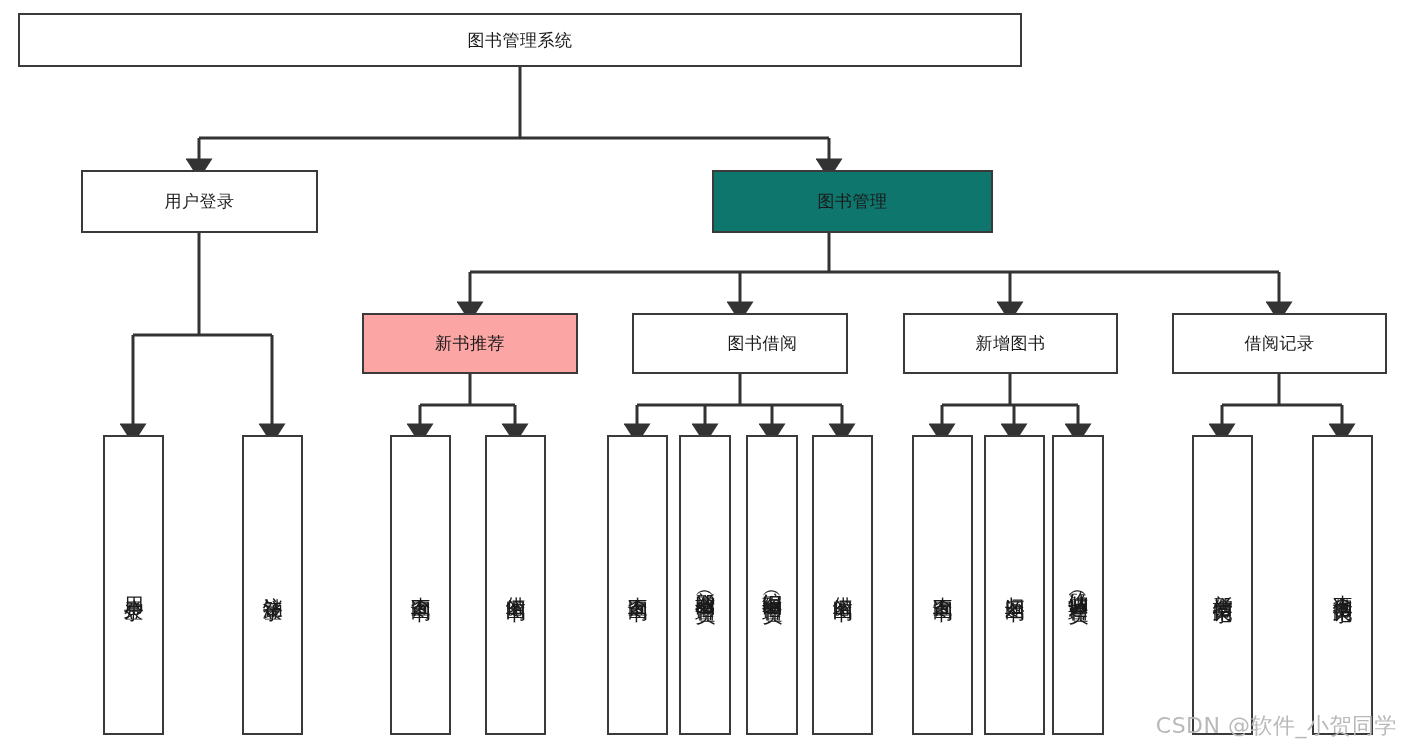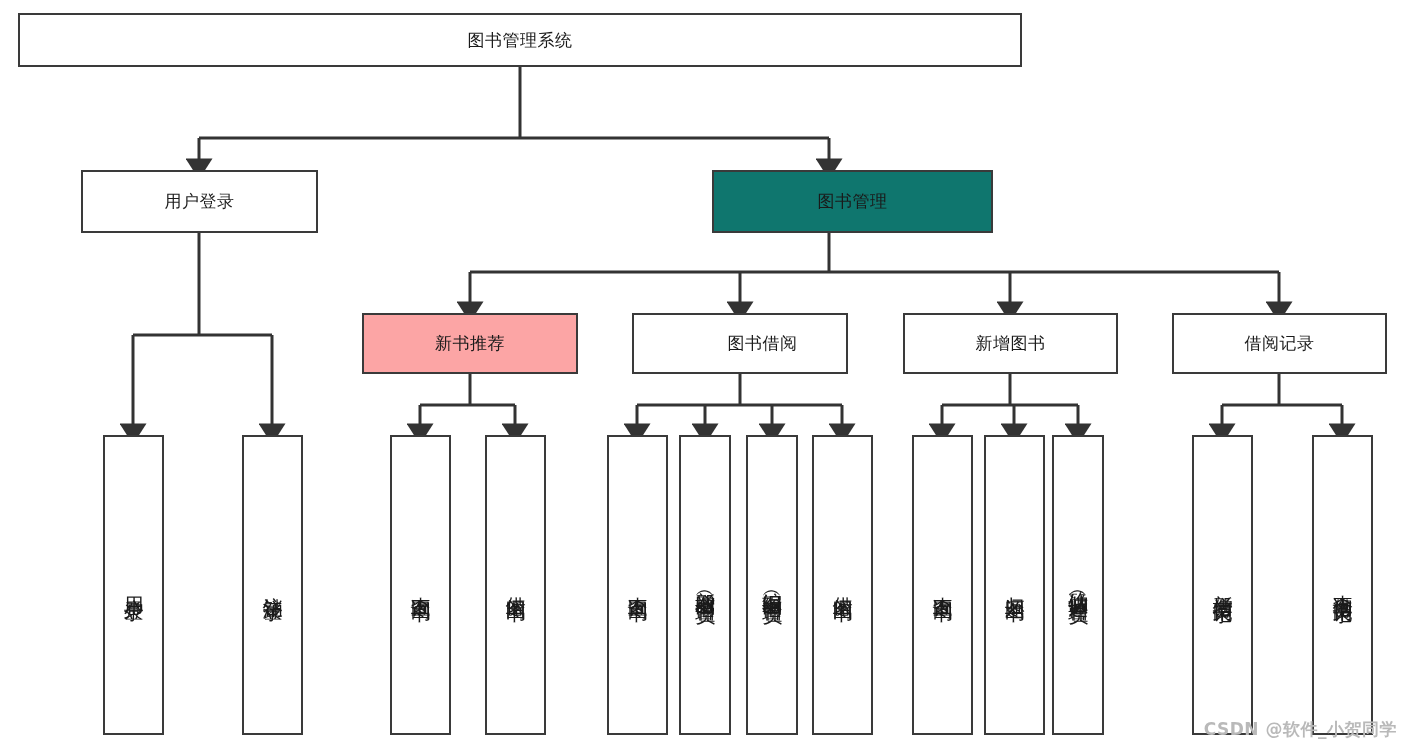--- a/index.html
+++ b/index.html
@@ -49,26 +49,25 @@
     text-orientation: upright;
     letter-spacing: 2px;
     font-size: 20px;
     white-space: normal;
     max-height: 100%;
   }
   .watermark {
     position: absolute;
     right: 8px;
     bottom: 6px;
-    font-size: 17px;
+    font-size: 22px;
     color: #b9b9b9;
     letter-spacing: 0.5px;
     white-space: nowrap;
     pointer-events: none;
-    font-weight: bold;
   }
 </style>
 </head>
 <body>
 
 <div id="diagram-root">
 
   <svg id="tree-svg" viewBox="0 0 1405 747">
     <defs>
       <marker id="arrowhead" markerWidth="9" markerHeight="9" refX="3.2" refY="4.5" orient="auto" markerUnits="strokeWidth">

